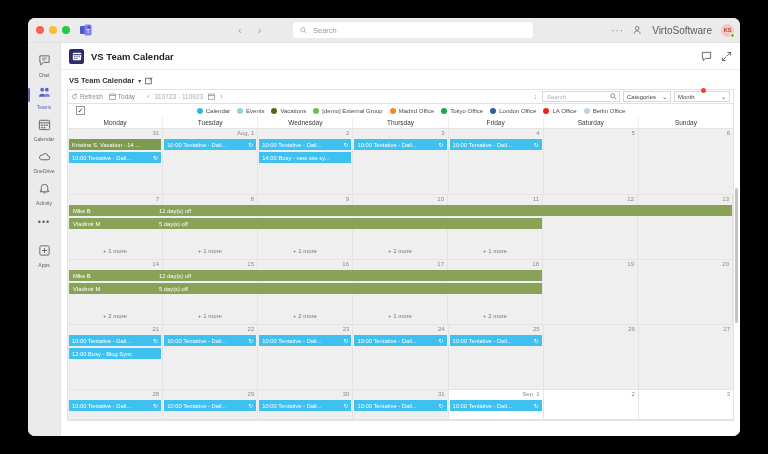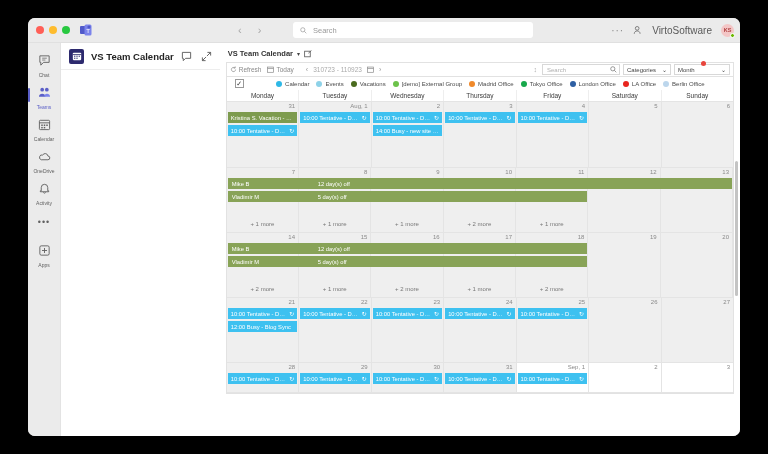--- a/index.html
+++ b/index.html
@@ -89,21 +89,21 @@
   }
   .rail-item .ic { color: #616161; display: block; }
   .rail-item .lbl { font-size: 5px; color: #616161; }
   .rail-item.active .lbl { color: #5b5fc7; }
   .rail-item.active::before {
     content: ""; position: absolute; left: -1px; top: 7px;
     width: 2px; height: 14px; background: #5b5fc7; border-radius: 1px;
   }
   .rail-dots { font-size: 9px; color: #616161; padding: 8px 0; letter-spacing: 1px; }
   
-  .main { flex: 1; background: #fff; display: flex; flex-direction: row; }
+  .main { flex: 1; background: #fff; display: flex; flex-direction: column; }
   .app-head {
     height: 27px; background: #fff;
     display: flex; align-items: center;
     padding: 0 8px; gap: 7px;
     border-bottom: 1px solid #ededed;
   }
   .app-icon {
     width: 15px; height: 15px; border-radius: 2px;
     background: #2d2a6e; display: flex;
     align-items: center; justify-content: center;

